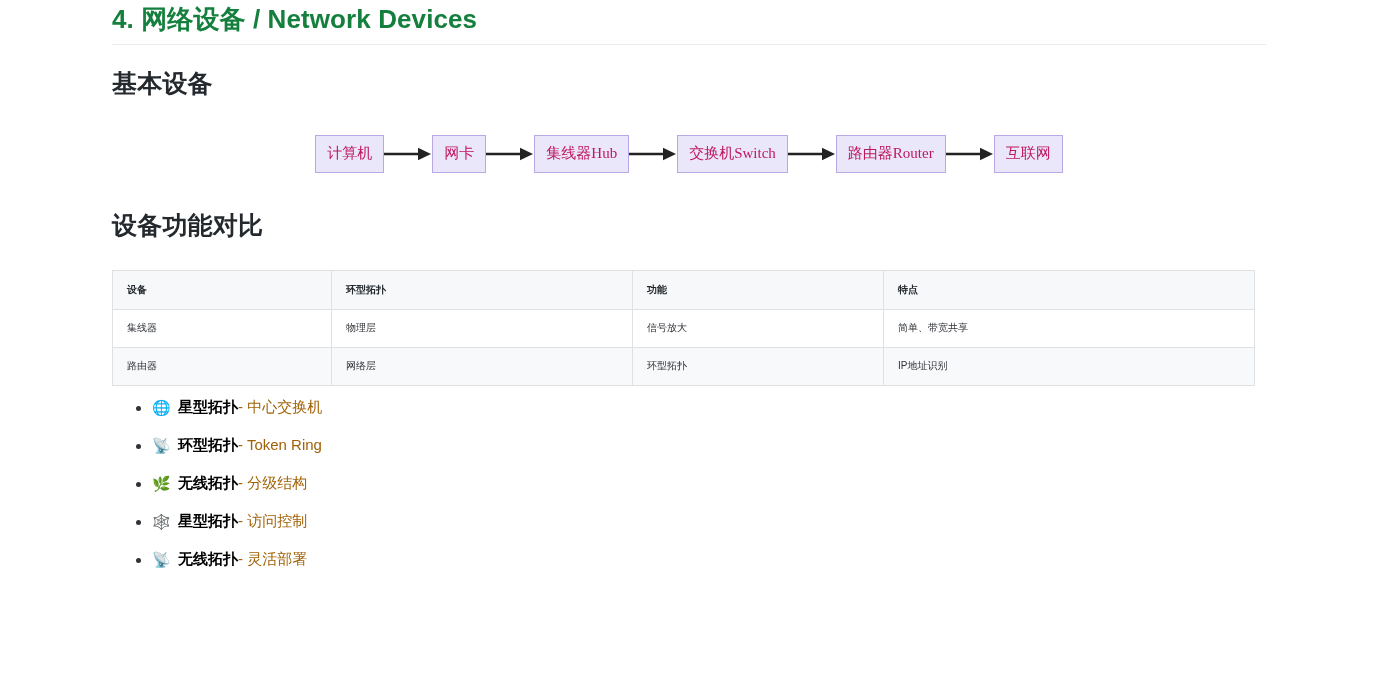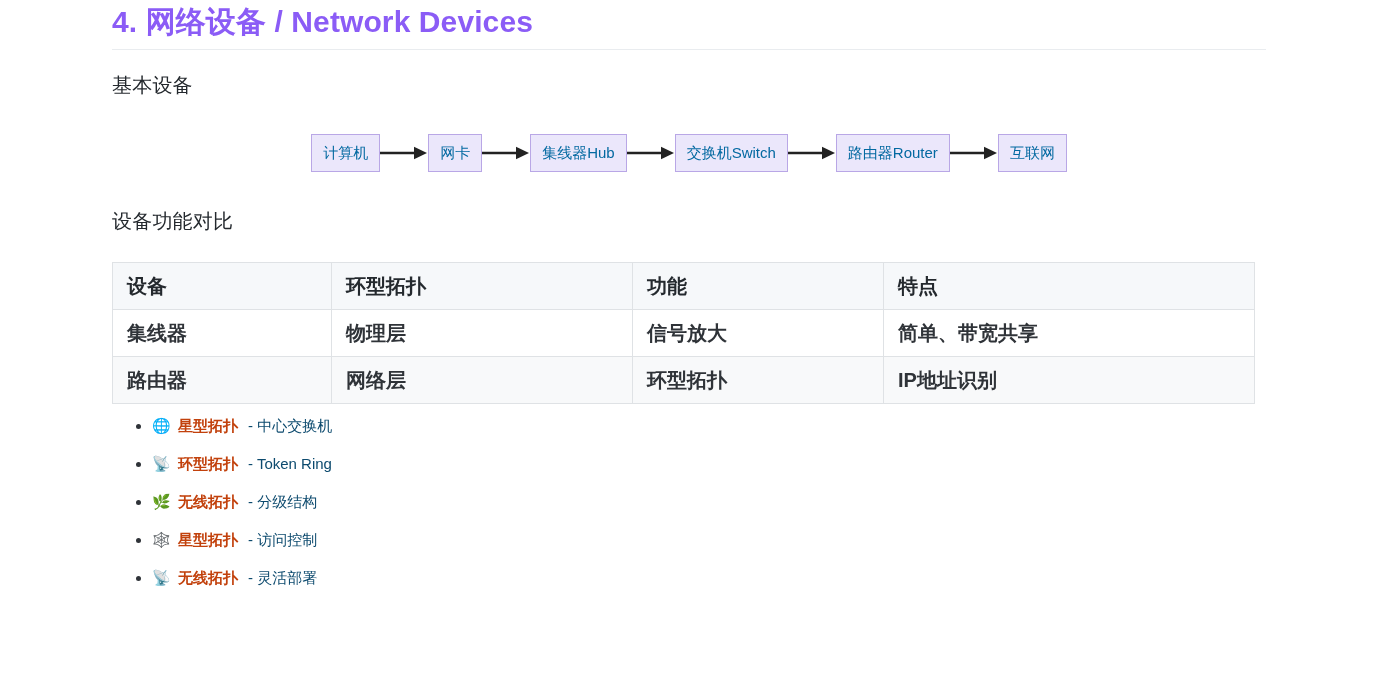--- a/index.html
+++ b/index.html
@@ -17,32 +17,32 @@
     color: #2f3338;
     -webkit-font-smoothing: antialiased;
   }
   .page {
     padding: 0 112px 0 112px;
     width: 1378px;
   }
 
   
   .h2-main {
-    font-size: 30px;
+    font-size: 26px;
     font-weight: bold;
     line-height: 1.2;
-    color: #8b5cf6;
+    color: #15803d;
     margin: 0;
     padding: 4px 0 9px 0;
     border-bottom: 1px solid #e9ecef;
     letter-spacing: 0.1px;
   }
   .h3-sub {
-    font-size: 20px;
-    font-weight: normal;
+    font-size: 25px;
+    font-weight: bold;
     color: #24292e;
     margin: 0;
     padding: 23px 0 0 0;
     line-height: 1.25;
     letter-spacing: 0.2px;
   }
   .h3-sub.tight { padding-top: 22px; }
 
   
   .flow-wrap {
@@ -52,61 +52,62 @@
     align-items: center;
     justify-content: center;
   }
   .flow {
     display: flex;
     align-items: center;
   }
   .flow-node {
     border: 1px solid #b9a7e6;
     background: #ebe7fb;
-    color: #0369a1;
+    color: #be185d;
     font-size: 15px;
     line-height: 1;
     padding: 10px 11px 11px 11px;
     white-space: nowrap;
     text-align: center;
+    font-family: Liberation Serif, serif;
   }
   .flow-arrow {
     position: relative;
     width: 48px;
     height: 14px;
     flex: 0 0 auto;
     display: block;
   }
   .flow-arrow svg { display: block; }
 
   
   .tbl-wrap { margin-top: 28px; }
   table.cmp {
     border-collapse: collapse;
     width: 1142px;
     table-layout: fixed;
-    font-size: 20px;
+    font-size: 10px;
   }
   table.cmp th, table.cmp td {
     border: 1px solid #dfe2e5;
     text-align: left;
     padding: 11px 14px 11px 14px;
     line-height: 1.2;
     vertical-align: middle;
   }
   table.cmp thead th {
     background: #f6f8fa;
     font-weight: bold;
     color: #24292e;
     height: 39px;
   }
   table.cmp tbody td {
     height: 38px;
     color: #2f3338;
-    font-weight: bold;
+    font-weight: normal;
   }
   table.cmp tbody tr:nth-child(even) td { background: #f8f9fa; }
   table.cmp tbody tr:nth-child(odd)  td { background: #ffffff; }
   table.cmp col.c1 { width: 219px; }
   table.cmp col.c2 { width: 301px; }
   table.cmp col.c3 { width: 251px; }
   table.cmp col.c4 { width: 371px; }
 
   
   ul.topo {
@@ -131,25 +132,25 @@
     height: 19px;
     display: inline-flex;
     align-items: center;
     justify-content: center;
     margin-right: 7px;
     font-size: 15px;
     line-height: 1;
   }
   .topo-name {
     font-weight: bold;
-    color: #c2410c;
+    color: #000000;
   }
   .topo-desc {
-    color: #0c4a6e;
-    margin-left: 10px;
+    color: #a16207;
+    margin-left: 0;
   }
 </style>
 </head>
 <body>
 
 <div class="page">
 
   <h2 class="h2-main">4. 网络设备 / Network Devices</h2>
 
   <h3 class="h3-sub">基本设备</h3>

